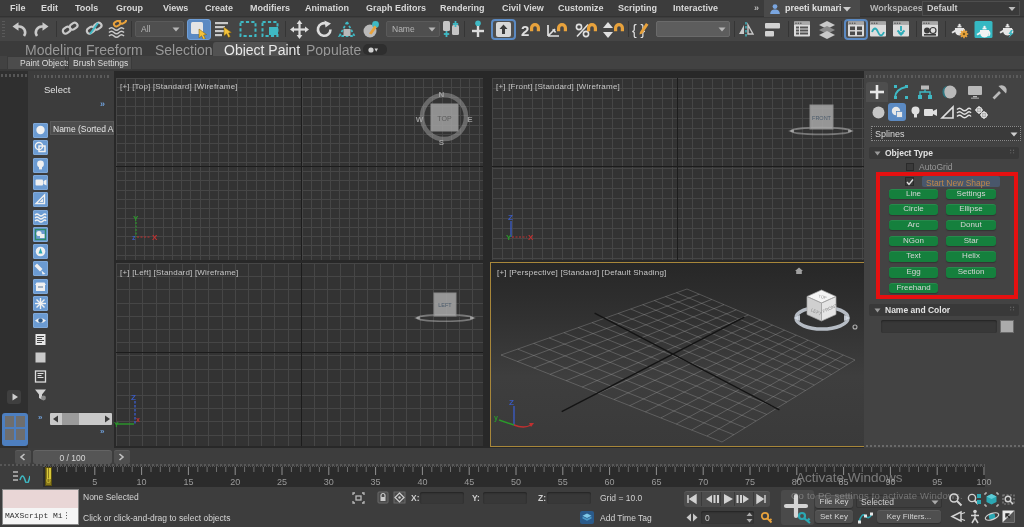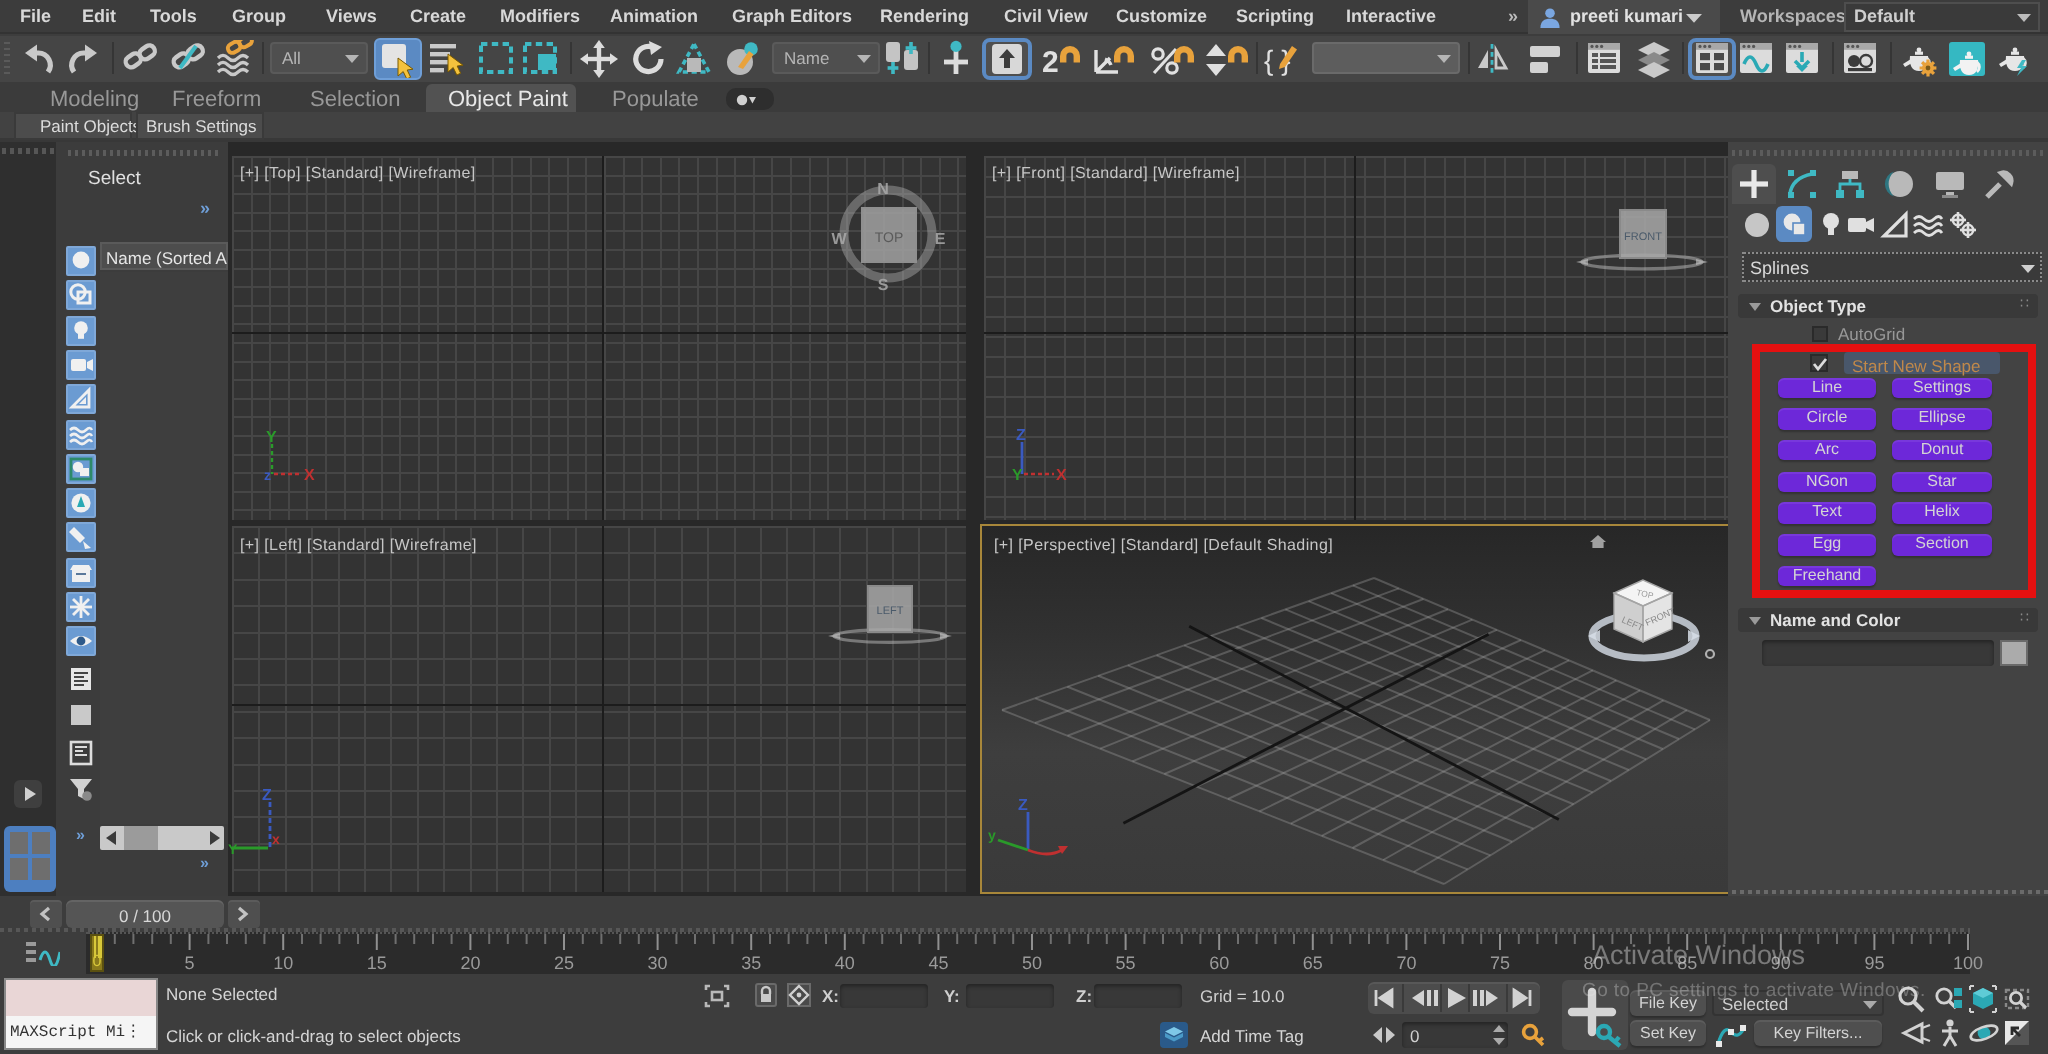--- a/index.html
+++ b/index.html
@@ -6,22 +6,22 @@
 body{font-family:"Liberation Sans",sans-serif;background:#3d3d3d;position:relative;color:#d6d6d6;}
 .abs{position:absolute;}
 .vp{position:absolute;background-color:#333;}
 .vplab{position:absolute;font-size:8px;color:#c6c6c6;letter-spacing:0.2px;white-space:nowrap;}
 .grid9{background-image:repeating-linear-gradient(to right,#464646 0,#464646 1px,transparent 1px,transparent 9.3px),repeating-linear-gradient(to bottom,#464646 0,#464646 1px,transparent 1px,transparent 9.3px);}
 .grid10{background-image:repeating-linear-gradient(to right,#464646 0,#464646 1px,transparent 1px,transparent 10px),repeating-linear-gradient(to bottom,#464646 0,#464646 1px,transparent 1px,transparent 10px);}
 .grid13{background-image:repeating-linear-gradient(to right,#464646 0,#464646 1px,transparent 1px,transparent 13.2px),repeating-linear-gradient(to bottom,#464646 0,#464646 1px,transparent 1px,transparent 13.2px);}
 .axv{position:absolute;width:1px;background:#1c1c1c;}
 .axh{position:absolute;height:1px;background:#1c1c1c;}
 .menu-item{position:absolute;top:0;height:16px;line-height:16px;font-size:9px;color:#d8d8d8;font-weight:bold;}
-.rtab{position:absolute;top:0;height:14px;line-height:14px;font-size:11px;color:#989898;}
-.btn{position:absolute;background:#6d28d9;border-radius:3px;color:#d4d4d4;font-size:8px;text-align:center;box-shadow:inset 0 1px 0 rgba(255,255,255,0.08),0 1px 1px rgba(0,0,0,0.25);}
+.rtab{position:absolute;top:0;height:14px;line-height:14px;font-size:14px;color:#989898;text-decoration:underline;}
+.btn{position:absolute;background:#15803d;border-radius:3px;color:#d4d4d4;font-size:8px;text-align:center;box-shadow:inset 0 1px 0 rgba(255,255,255,0.08),0 1px 1px rgba(0,0,0,0.25);}
 .sep{position:absolute;top:21px;width:1px;height:16px;background:#353535;}
 .fld{position:absolute;background:#383838;border-radius:2px;box-shadow:inset 0 1px 2px rgba(0,0,0,0.4);}
 </style></head>
 <body>
 
 <div class="abs" style="left:0;top:0;width:1024px;height:17px;background:#3c3c3c;border-bottom:1px solid #333;"></div>
 <span class="menu-item" style="left:10px;">File</span>
 <span class="menu-item" style="left:41px;">Edit</span>
 <span class="menu-item" style="left:75px;">Tools</span>
 <span class="menu-item" style="left:116px;">Group</span>

